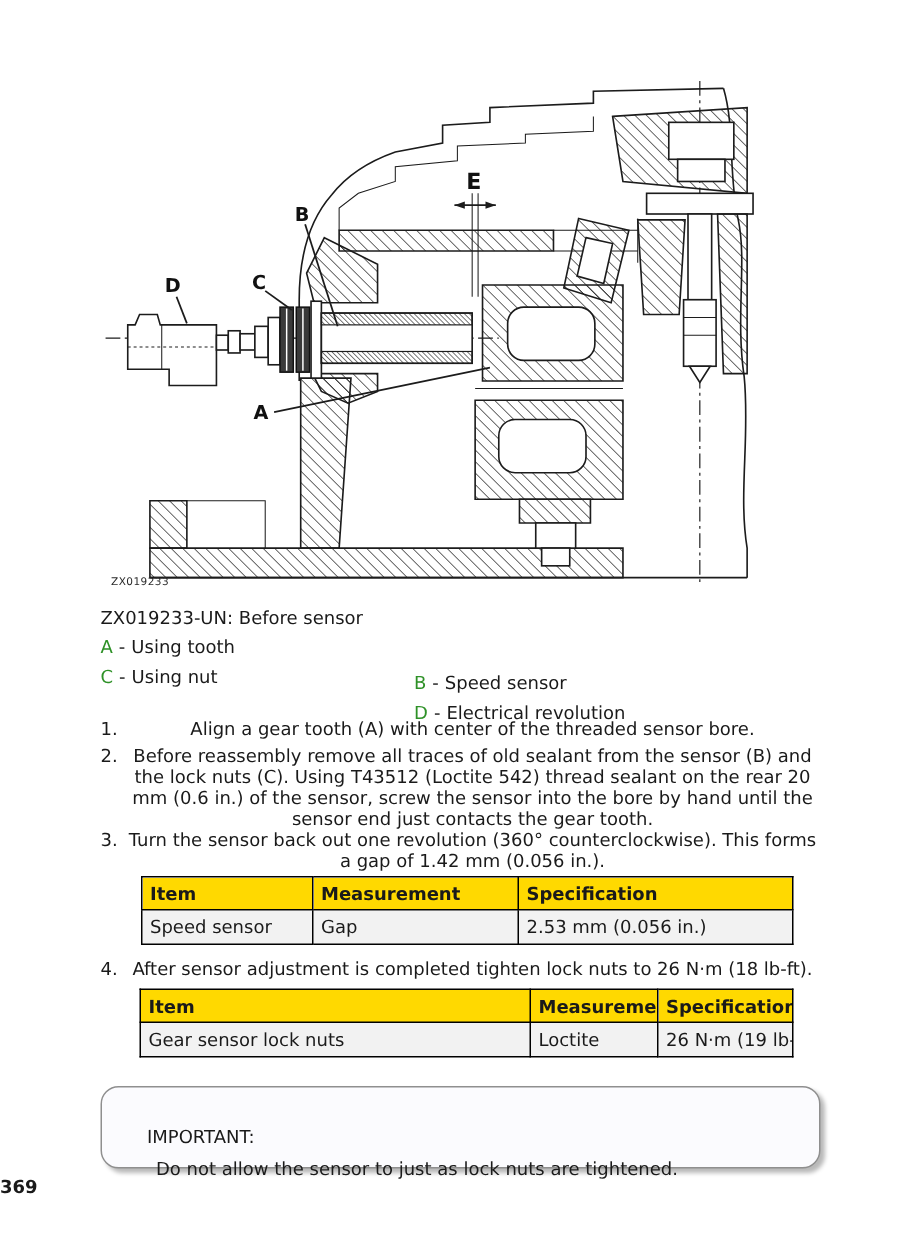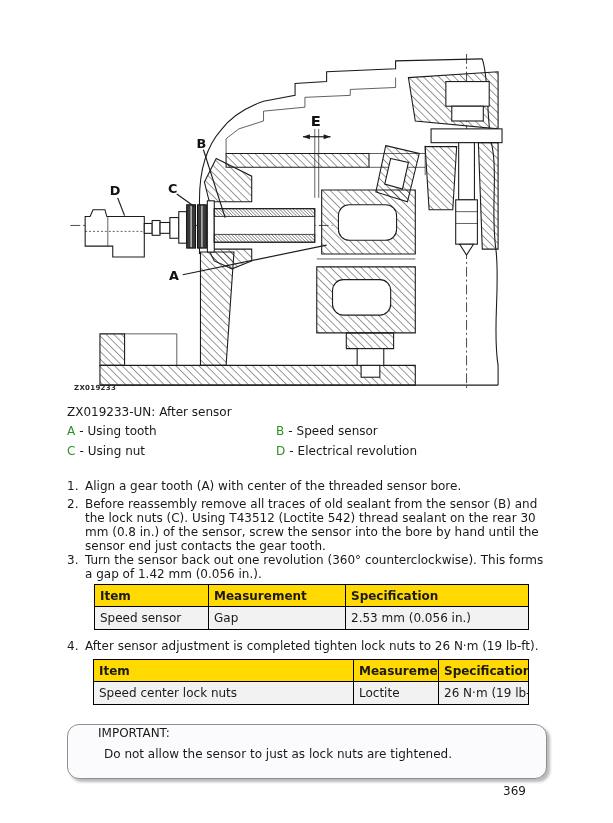--- a/index.html
+++ b/index.html
@@ -2,47 +2,47 @@
 <html><head>
 <meta charset="utf-8">
 <style>
   html,body{margin:0;padding:0;background:#ffffff;}
   .page{
     position:relative;width:613px;height:823px;background:#ffffff;overflow:hidden;
     font-family:"DejaVu Sans","Liberation Sans",sans-serif;color:#1a1a1a;
   }
   
   .figure{position:absolute;left:65px;top:52px;width:470px;height:340px;}
-  .fig-code{position:absolute;left:74px;top:384px;font-size:7px;font-weight:bold;color:#2a2a2a;letter-spacing:.3px;}
+  .fig-code{position:absolute;left:74px;top:384px;font-size:7px;font-weight:normal;color:#2a2a2a;letter-spacing:.3px;}
   .caption{position:absolute;left:67px;top:405px;font-size:12px;}
   
   .legend-row{position:absolute;font-size:12px;}
   .legend-col1{left:67px;}
-  .legend-col2{left:276px;}
+  .legend-col2{left:276px;margin-top:24px;}
   .lg-letter{color:#2E9127;}
   .lg-sep{margin:0 4px;}
   
   .step{position:absolute;left:67px;width:478px;font-size:12px;line-height:13.9px;}
   .step .num{position:absolute;left:0;top:0;}
-  .step .txt{margin-left:18px;}
+  .step .txt{margin-left:18px;text-align:center;}
   
   table.spec{position:absolute;border-collapse:collapse;font-size:12px;table-layout:fixed;}
   table.spec td{border:1.4px solid #000;padding:0 0 0 5px;overflow:hidden;white-space:nowrap;margin-left:40px;}
   table.spec .hdr td{background:#FFD900;font-weight:bold;height:21px;}
   table.spec .row td{background:#f2f2f2;height:22px;}
   
   .important{
     position:absolute;left:67px;top:724px;width:478px;height:53px;
     background:#fbfbfe;border:1.5px solid #8f8f8f;border-radius:12px;
     box-shadow:3px 3px 3px #b9b9b9;font-size:12px;
   }
-  .important .ttl{margin:1px 0 7px 30px;}
+  .important .ttl{margin:26px 0 7px 30px;}
   .important .bdy{margin-left:36px;}
   
-  .pagenum{position:absolute;left:0;top:784px;width:526px;text-align:right;font-size:12px;font-weight:normal;}
+  .pagenum{position:absolute;left:0;top:784px;width:526px;text-align:left;font-size:12px;font-weight:bold;}
   
   .ln{stroke:#1c1c1c;fill:none;stroke-width:1.1;}
   .lnthin{stroke:#1c1c1c;fill:none;stroke-width:.7;}
   .hatch{fill:url(#h1);stroke:#1c1c1c;stroke-width:1.1;}
   .white{fill:#ffffff;stroke:#1c1c1c;stroke-width:1.1;}
   .dark{fill:#3a3a3a;stroke:#111;stroke-width:1;}
   .lbl{font-family:"DejaVu Sans","Liberation Sans",sans-serif;font-weight:bold;font-size:13px;fill:#111;}
   .lblE{font-size:15px;}
   .leader{stroke:#1c1c1c;stroke-width:1.2;fill:none;}
   .cline{stroke:#1c1c1c;stroke-width:.8;fill:none;stroke-dasharray:10 3 2 3;}
@@ -143,42 +143,42 @@
 
     <text class="lbl" x="130" y="97">B</text>
     <text class="lbl" x="101" y="143">C</text>
     <text class="lbl" x="42" y="145">D</text>
     <text class="lbl" x="102" y="231">A</text>
     <text class="lbl lblE" x="246" y="75">E</text>
   </svg>
 
   <div class="fig-code">ZX019233</div>
 
-  <div class="caption">ZX019233-UN: After sensor</div>
+  <div class="caption">ZX019233-UN: Before sensor</div>
 
   <div class="legend-row legend-col1" style="top:424px">
     <span class="lg-letter">A</span><span class="lg-sep">-</span><span>Using tooth</span>
   </div>
   <div class="legend-row legend-col2" style="top:424px">
     <span class="lg-letter">B</span><span class="lg-sep">-</span><span>Speed sensor</span>
   </div>
   <div class="legend-row legend-col1" style="top:444px">
     <span class="lg-letter">C</span><span class="lg-sep">-</span><span>Using nut</span>
   </div>
   <div class="legend-row legend-col2" style="top:444px">
     <span class="lg-letter">D</span><span class="lg-sep">-</span><span>Electrical revolution</span>
   </div>
 
   <div class="step" style="top:480px">
     <span class="num">1.</span>
     <div class="txt">Align a gear tooth (A) with center of the threaded sensor bore.</div>
   </div>
   <div class="step" style="top:498px">
     <span class="num">2.</span>
-    <div class="txt">Before reassembly remove all traces of old sealant from the sensor (B) and the lock nuts (C). Using T43512 (Loctite 542) thread sealant on the rear 30 mm (0.8 in.) of the sensor, screw the sensor into the bore by hand until the sensor end just contacts the gear tooth.</div>
+    <div class="txt">Before reassembly remove all traces of old sealant from the sensor (B) and the lock nuts (C). Using T43512 (Loctite 542) thread sealant on the rear 20 mm (0.6 in.) of the sensor, screw the sensor into the bore by hand until the sensor end just contacts the gear tooth.</div>
   </div>
   <div class="step" style="top:554px">
     <span class="num">3.</span>
     <div class="txt">Turn the sensor back out one revolution (360° counterclockwise). This forms a gap of 1.42 mm (0.056 in.).</div>
   </div>
 
   <table class="spec" style="left:94px;top:584px;width:434px">
     <colgroup>
         <col style="width:114px">
         <col style="width:137px">
@@ -193,37 +193,37 @@
     <tr class="row">
       <td>Speed sensor</td>
       <td>Gap</td>
       <td>2.53 mm (0.056 in.)</td>
     </tr>
   </tbody>
     </table>
 
   <div class="step" style="top:640px">
     <span class="num">4.</span>
-    <div class="txt">After sensor adjustment is completed tighten lock nuts to 26 N·m (19 lb-ft).</div>
+    <div class="txt">After sensor adjustment is completed tighten lock nuts to 26 N·m (18 lb-ft).</div>
   </div>
 
   <table class="spec" style="left:93px;top:659px;width:435px">
     <colgroup>
         <col style="width:260px">
         <col style="width:85px">
         <col style="width:90px">
       </colgroup>
     <tbody>
         <tr class="hdr">
       <td>Item</td>
       <td>Measurement</td>
       <td>Specification</td>
     </tr>
     <tr class="row">
-      <td>Speed center lock nuts</td>
+      <td>Gear sensor lock nuts</td>
       <td>Loctite</td>
       <td>26 N·m (19 lb-ft)</td>
     </tr>
   </tbody>
     </table>
 
   <div class="important">
     <div class="ttl">IMPORTANT:</div>
     <div class="bdy">Do not allow the sensor to just as lock nuts are tightened.</div>
   </div>

